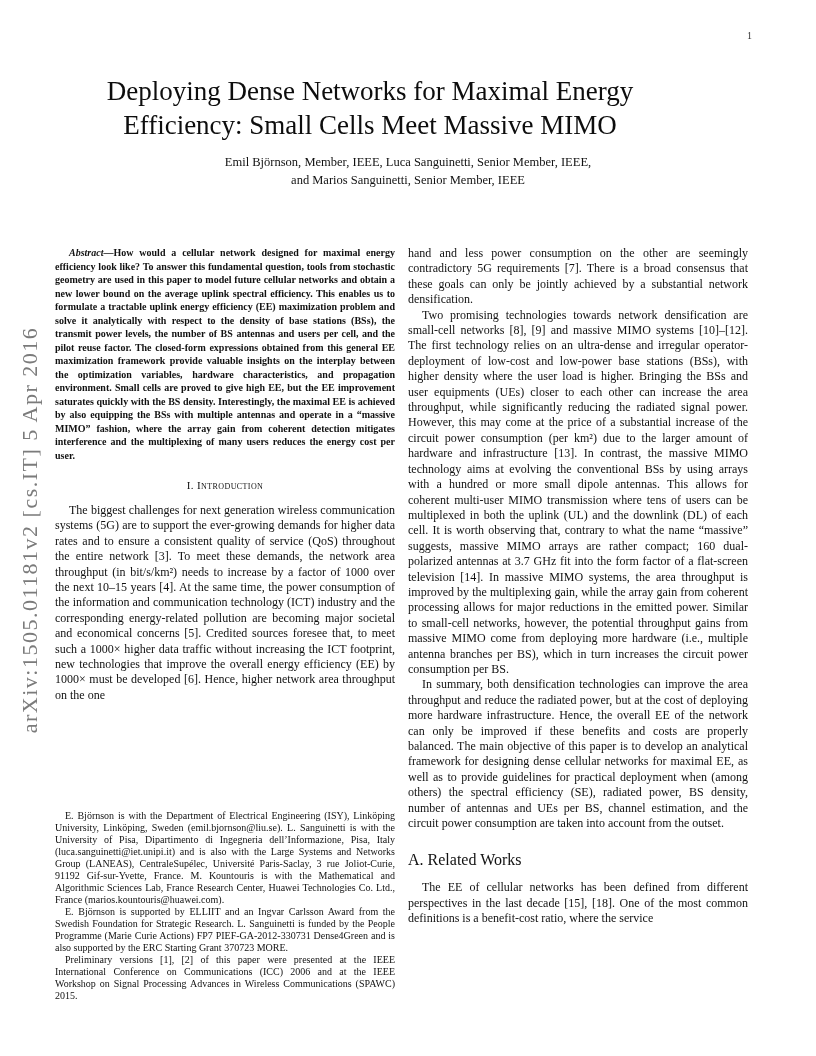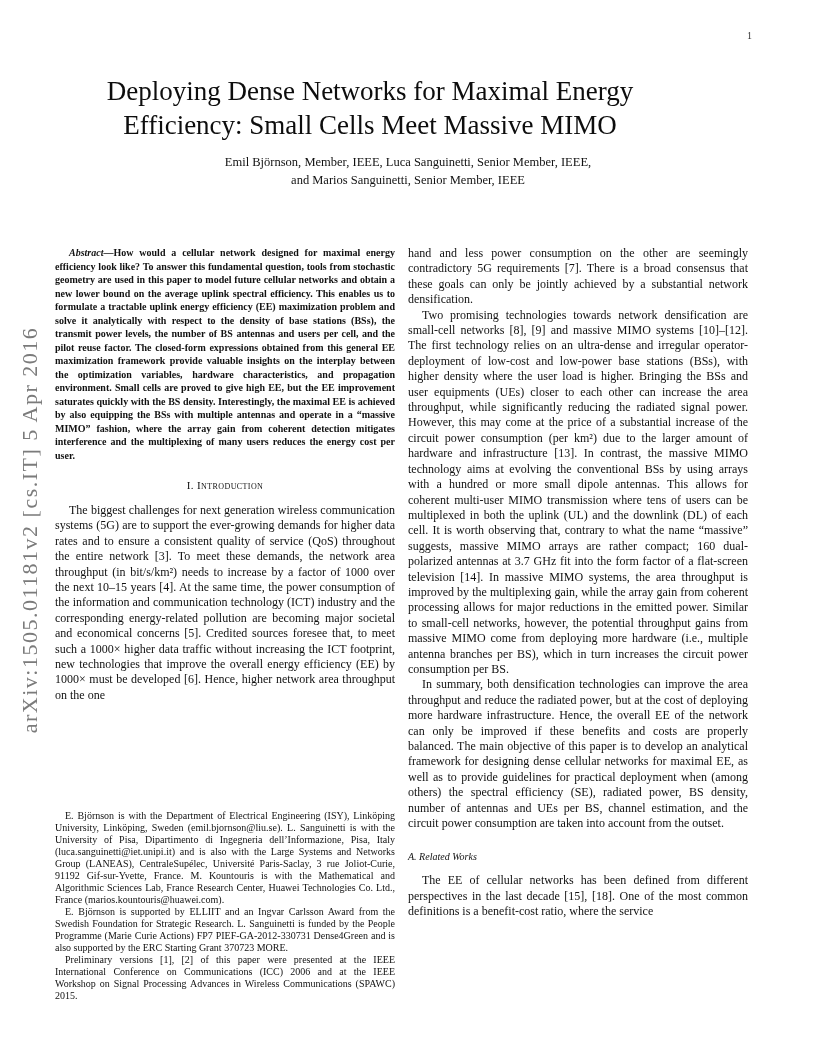--- a/index.html
+++ b/index.html
@@ -80,22 +80,21 @@
   }
   .body-para{
     font-size:12px;
     line-height:15.4px;
     text-align:justify;
     text-indent:14px;
     margin:0;
   }
   .body-para.no-indent{text-indent:0;}
   .subsection-heading{
-    font-style:italic;
-    font-size:10px;
+    font-size:16px;
     margin:20px 0 11px 0;
   }
   .footnotes{
     margin-top:auto;
     font-size:10px;
     line-height:12px;
     text-align:justify;
   }
   .footnotes p{
     margin:0;

